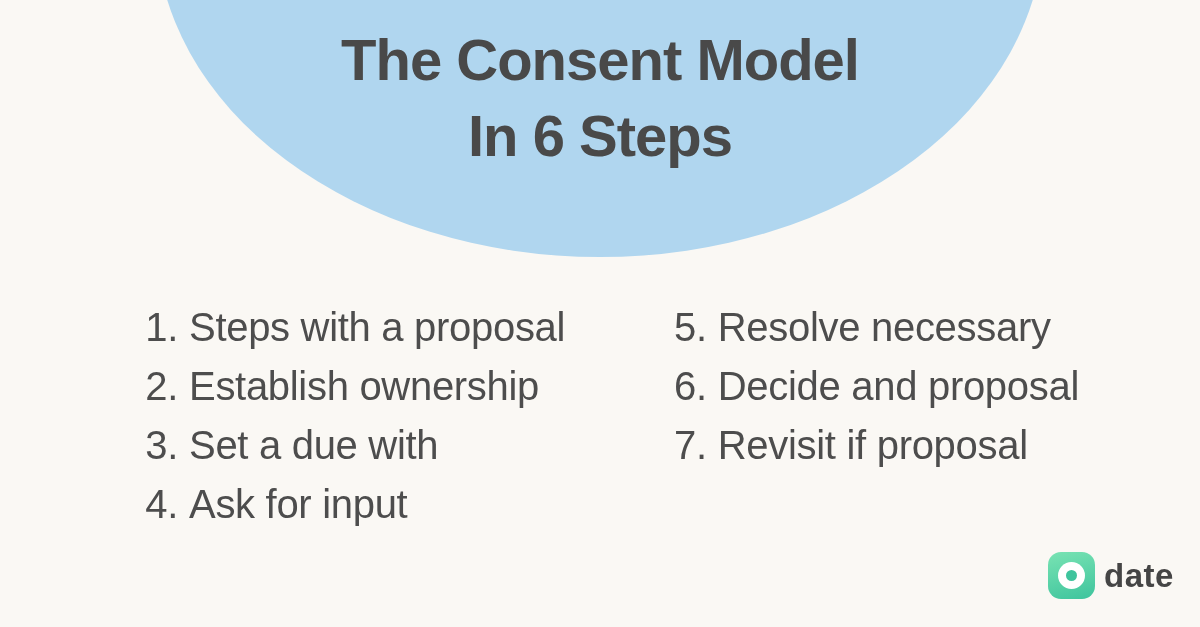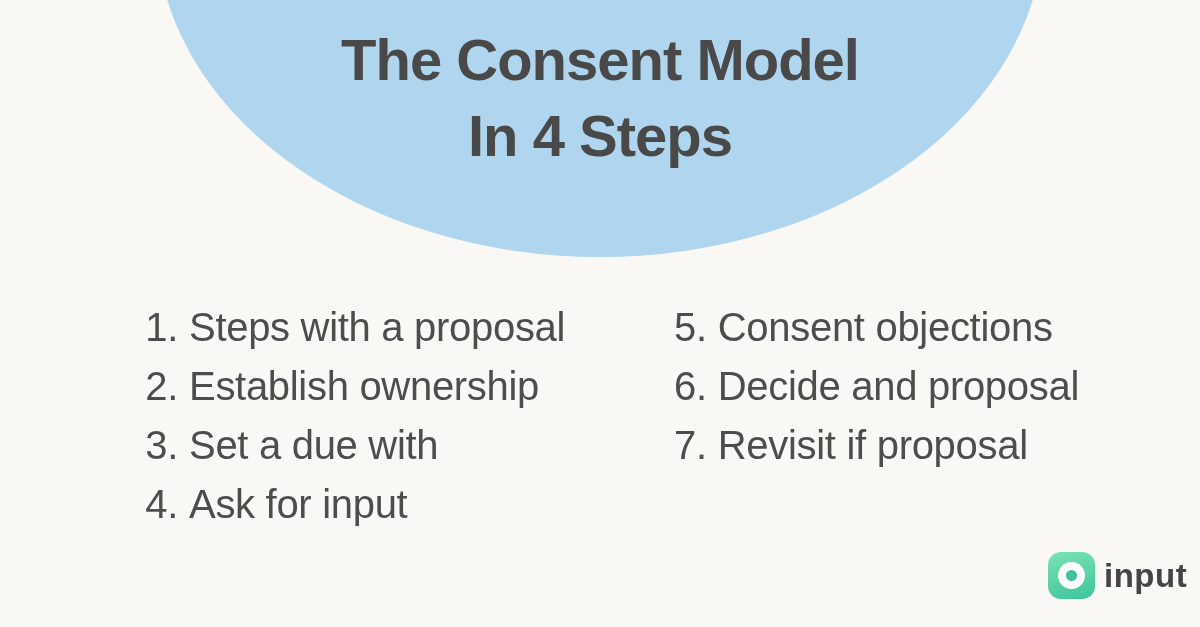--- a/index.html
+++ b/index.html
@@ -98,21 +98,21 @@
 </style>
 </head>
 <body>
 
 <div class="canvas">
 
   <div class="ellipse"></div>
 
   <h1 class="title">
     <span class="line">The Consent Model</span>
-    <span class="line">In 4 Steps</span>
+    <span class="line">In 6 Steps</span>
   </h1>
 
   <div class="col col-left">
     <div class="step">
       <span class="num">1.</span>
       <span class="label">Steps with a proposal</span>
     </div>
     <div class="step">
       <span class="num">2.</span>
       <span class="label">Establish ownership</span>
@@ -123,34 +123,34 @@
     </div>
     <div class="step">
       <span class="num">4.</span>
       <span class="label">Ask for input</span>
     </div>
   </div>
 
   <div class="col col-right">
     <div class="step">
       <span class="num">5.</span>
-      <span class="label">Consent objections</span>
+      <span class="label">Resolve necessary</span>
     </div>
     <div class="step">
       <span class="num">6.</span>
       <span class="label">Decide and proposal</span>
     </div>
     <div class="step">
       <span class="num">7.</span>
       <span class="label">Revisit if proposal</span>
     </div>
   </div>
 
   <div class="logo">
     <div class="logo-icon">
       <div class="logo-ring">
         <div class="logo-dot"></div>
       </div>
     </div>
-    <span class="logo-text">input</span>
+    <span class="logo-text">date</span>
   </div>
 
 </div>
 
 </body></html>

